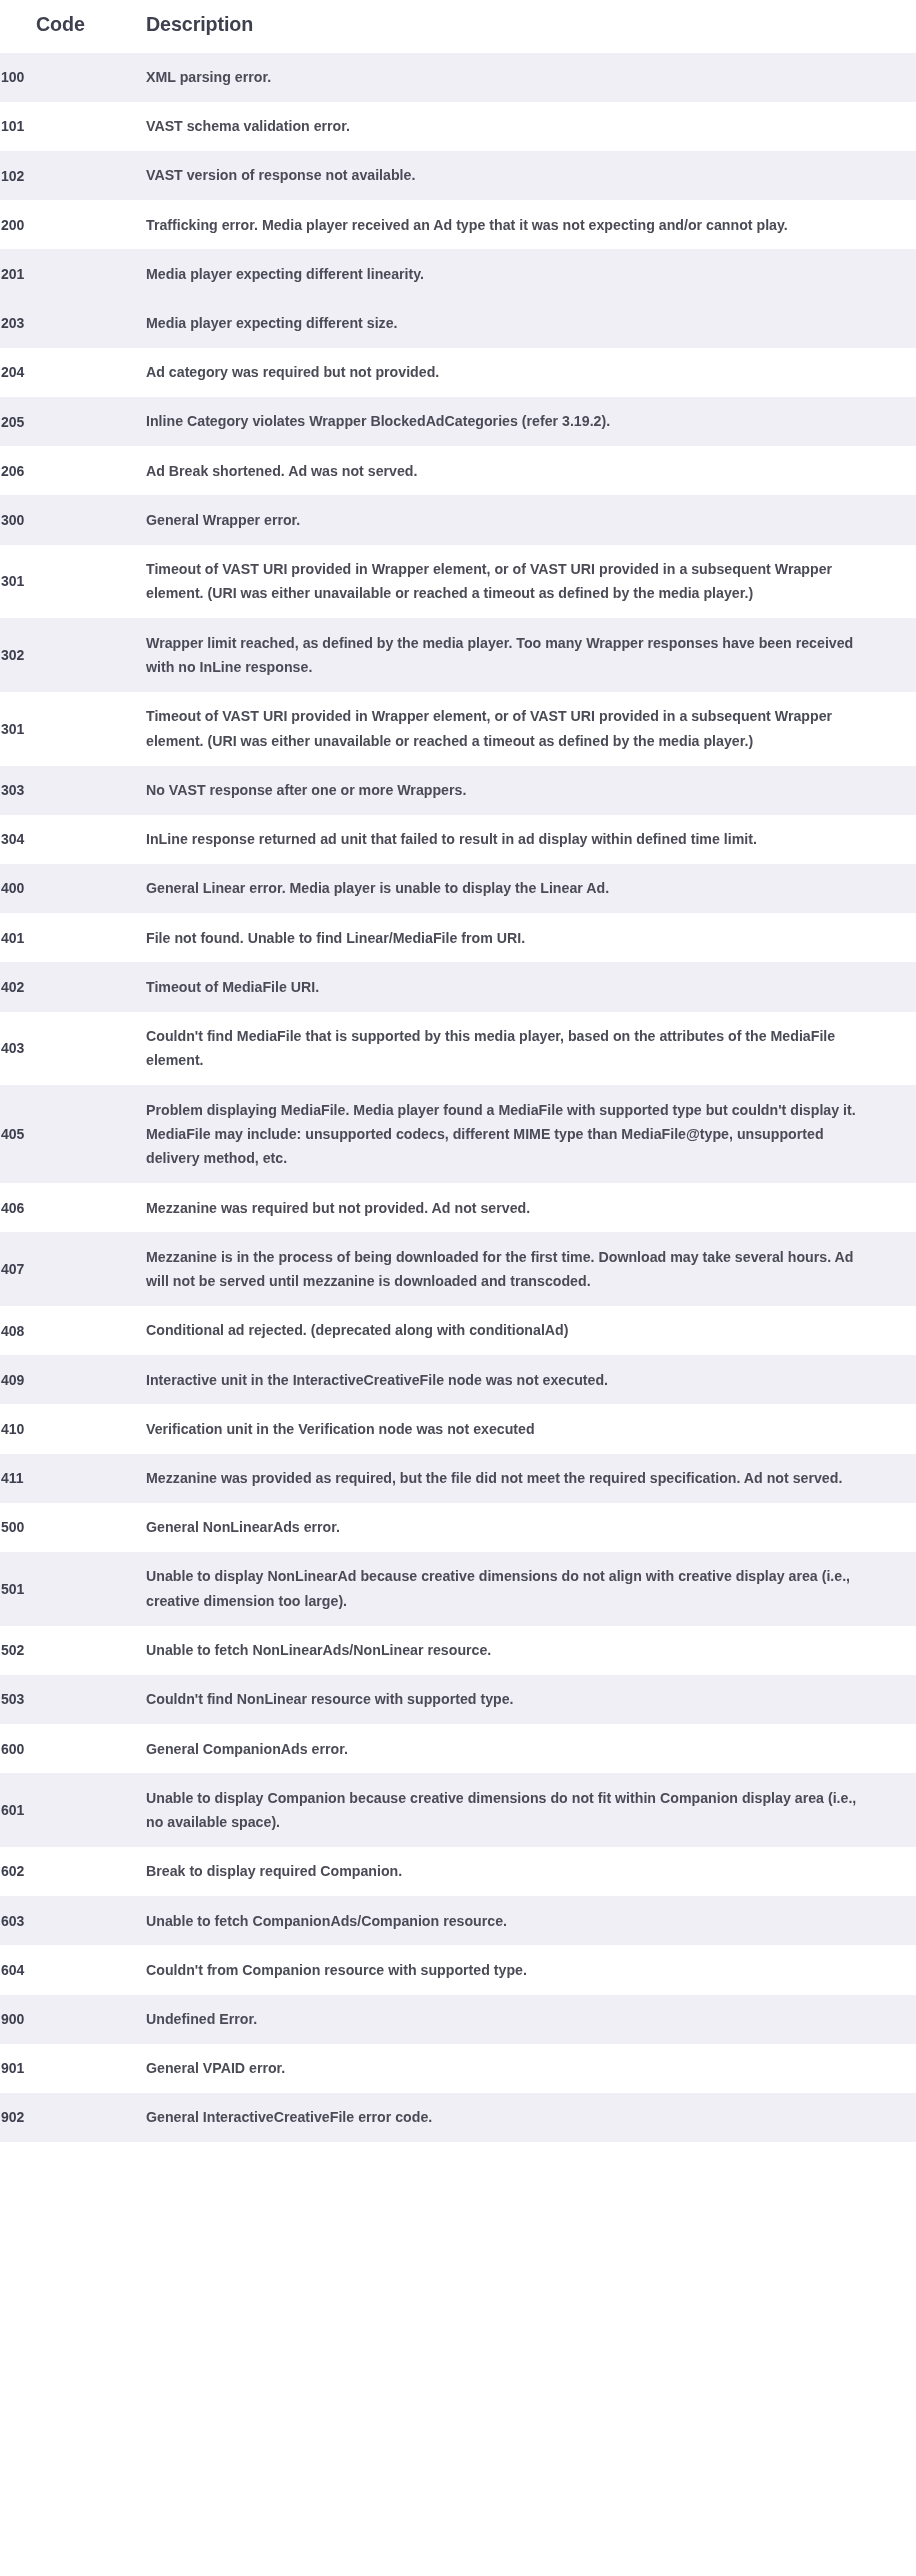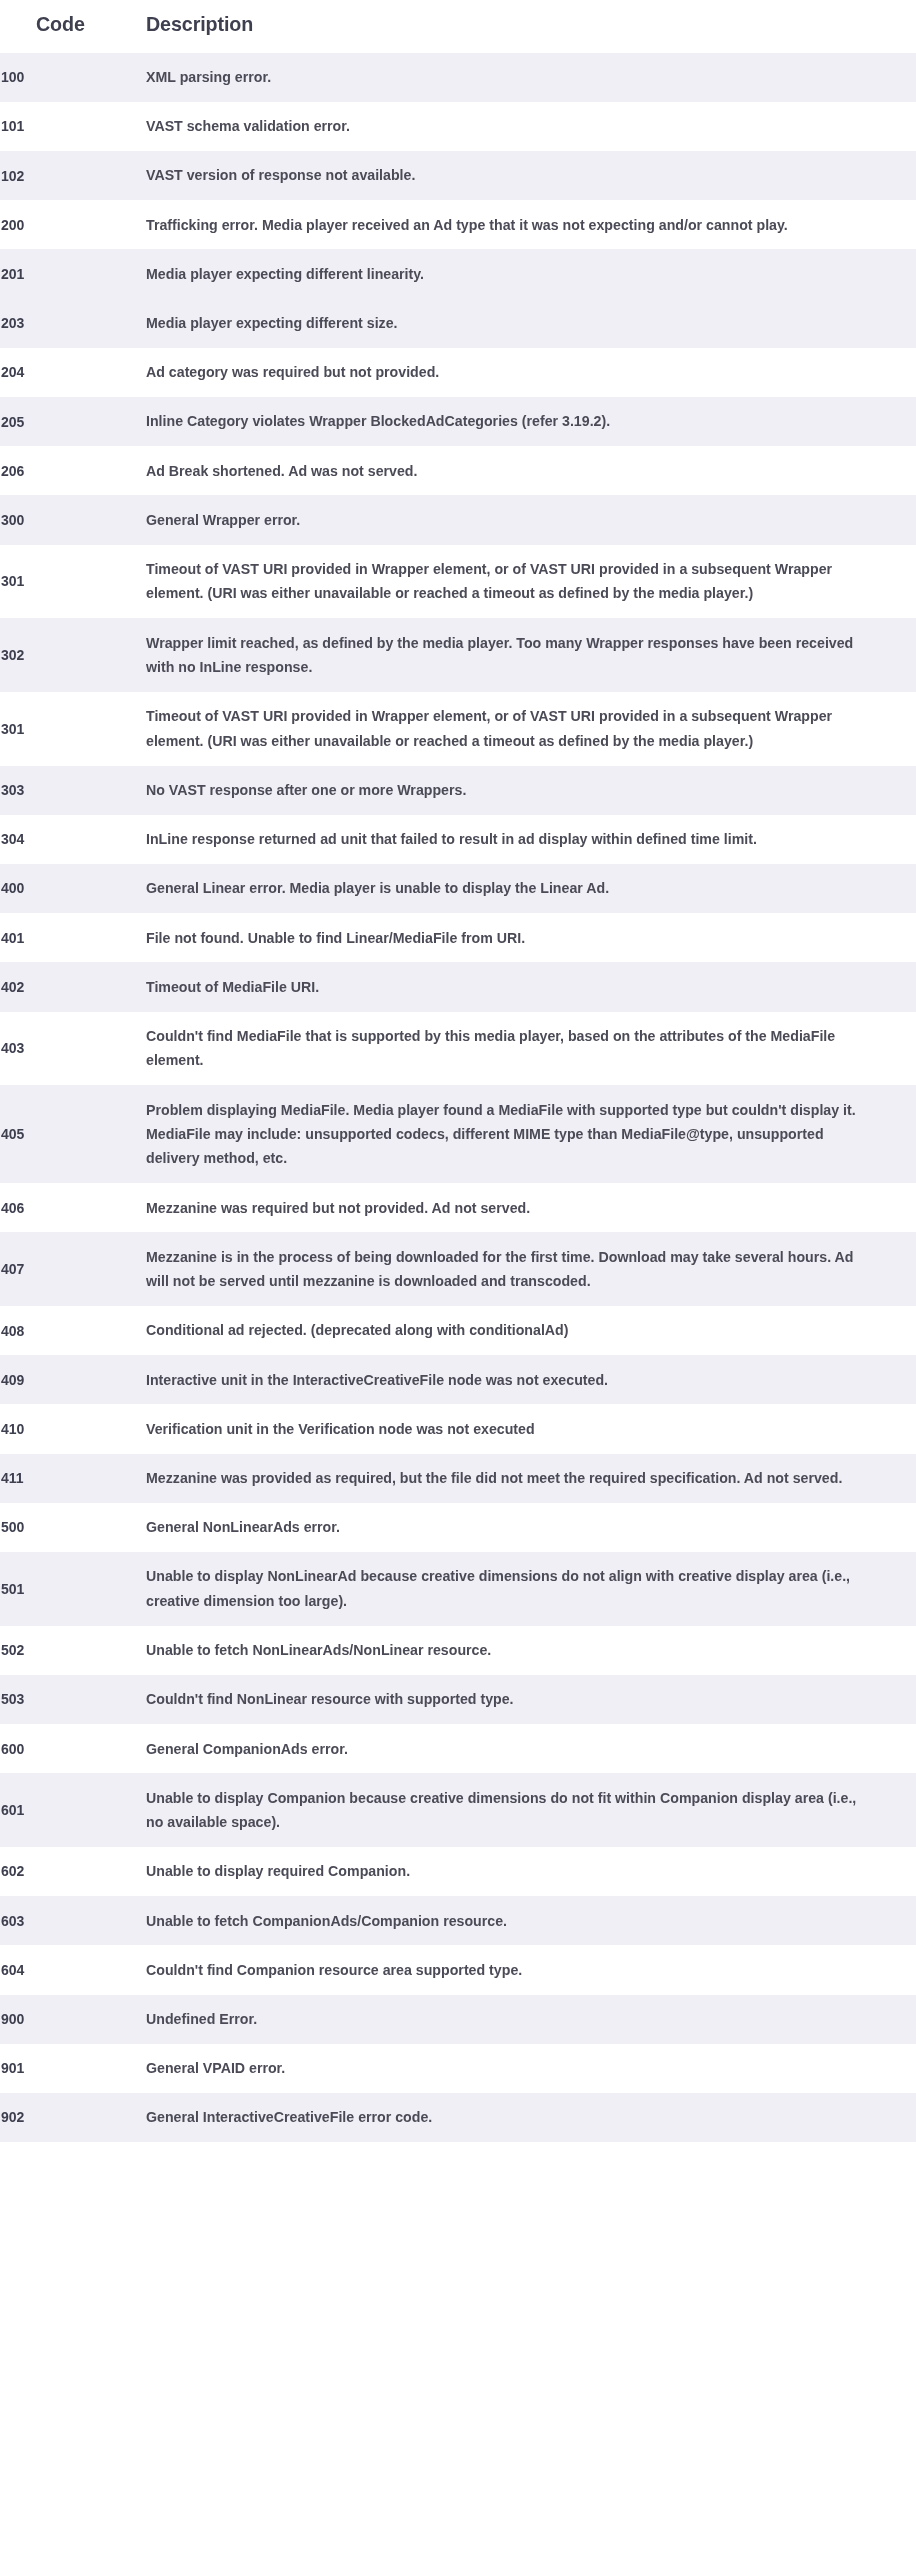--- a/index.html
+++ b/index.html
@@ -205,29 +205,29 @@
       <tr>
         <td class="cell-code">600</td>
         <td class="cell-desc">General CompanionAds error.</td>
       </tr>
       <tr class="striped">
         <td class="cell-code">601</td>
         <td class="cell-desc">Unable to display Companion because creative dimensions do not fit within Companion display area (i.e., no available space).</td>
       </tr>
       <tr>
         <td class="cell-code">602</td>
-        <td class="cell-desc">Unable to display required Companion.</td>
+        <td class="cell-desc">Break to display required Companion.</td>
       </tr>
       <tr class="striped">
         <td class="cell-code">603</td>
         <td class="cell-desc">Unable to fetch CompanionAds/Companion resource.</td>
       </tr>
       <tr>
         <td class="cell-code">604</td>
-        <td class="cell-desc">Couldn't find Companion resource area supported type.</td>
+        <td class="cell-desc">Couldn't from Companion resource with supported type.</td>
       </tr>
       <tr class="striped">
         <td class="cell-code">900</td>
         <td class="cell-desc">Undefined Error.</td>
       </tr>
       <tr>
         <td class="cell-code">901</td>
         <td class="cell-desc">General VPAID error.</td>
       </tr>
       <tr class="striped">

